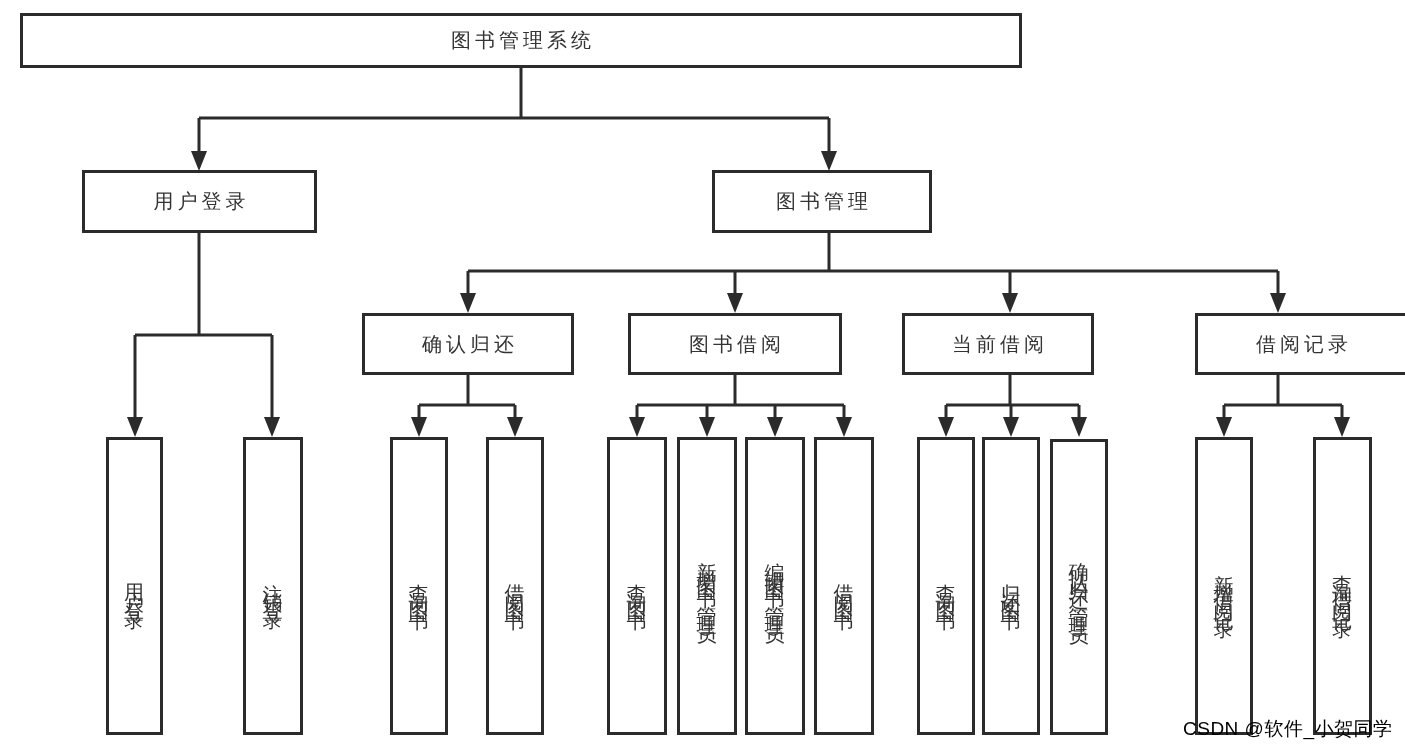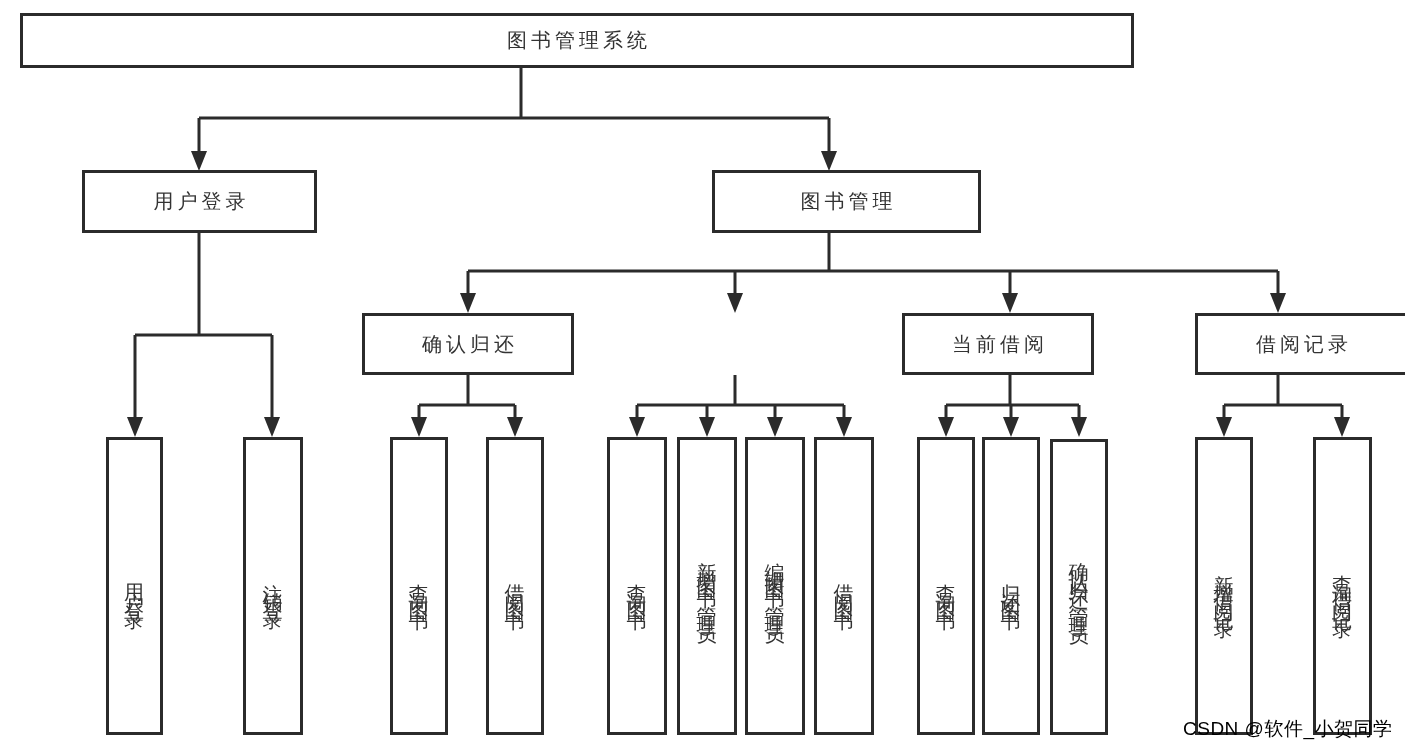--- a/index.html
+++ b/index.html
@@ -69,26 +69,27 @@
       <polygon points="767,417 783,417 775,437"></polygon>
       <polygon points="836,417 852,417 844,437"></polygon>
       <polygon points="938,417 954,417 946,437"></polygon>
       <polygon points="1003,417 1019,417 1011,437"></polygon>
       <polygon points="1071,417 1087,417 1079,437"></polygon>
       <polygon points="1216,417 1232,417 1224,437"></polygon>
       <polygon points="1334,417 1350,417 1342,437"></polygon>
     </g>
   </svg>
 
-  <div class="hbox" style="left:20px; top:13px; width:1114px; height:55px;">图书管理系统</div>
+  <div class="hbox" style="left:20px; top:13px; width:1002px; height:55px;">图书管理系统</div>
 
   <div class="hbox" style="left:82px; top:170px; width:235px; height:63px;">用户登录</div>
-  <div class="hbox" style="left:712px; top:170px; width:269px; height:63px;">图书管理</div>
+  <div class="hbox" style="left:712px; top:170px; width:220px; height:63px;">图书管理</div>
 
   <div class="hbox" style="left:362px; top:313px; width:212px; height:62px;">确认归还</div>
+  <div class="hbox" style="left:628px; top:313px; width:214px; height:62px;">图书借阅</div>
   <div class="hbox" style="left:902px; top:313px; width:192px; height:62px;font-family:Liberation Mono, monospace;">当前借阅</div>
   <div class="hbox" style="left:1172px; top:313px; width:214px; height:62px;margin-left:23px;">借阅记录</div>
 
   <div class="vbox" style="left:106px; top:437px; width:57px; height:298px;">用户登录</div>
   <div class="vbox" style="left:243px; top:437px; width:60px; height:298px;">注销登录</div>
 
   <div class="vbox" style="left:390px; top:437px; width:58px; height:298px;">查询图书</div>
   <div class="vbox" style="left:486px; top:437px; width:58px; height:298px;">借阅图书</div>
 
   <div class="vbox" style="left:607px; top:437px; width:60px; height:298px;">查询图书</div>

